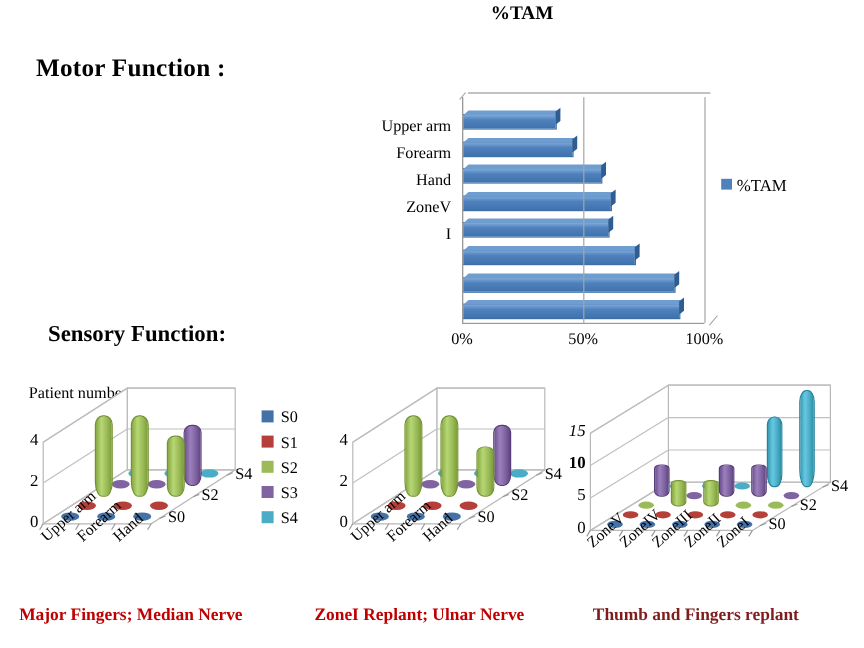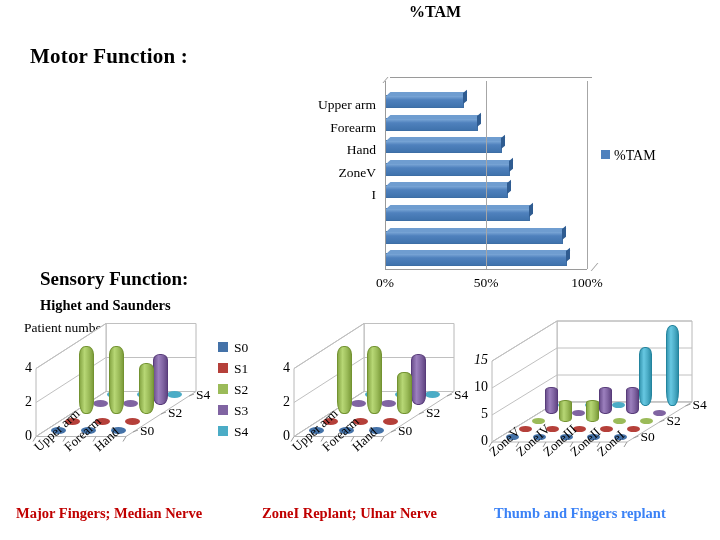--- a/index.html
+++ b/index.html
@@ -60,21 +60,20 @@
 </style>
 </head>
 <body>
 
 <div class="abs" id="motor-block">
   <div id="motor-title">Motor Function :</div>
 </div>
 
 <div class="abs" id="sensory-block">
   <div id="sensory-title">Sensory Function:</div>
-  <div class="sensory-line">Highet and Saunders</div>
 </div>
 <div class="abs" id="patient-numbers">Patient numbers</div>
 
 <div id="tam-chart" class="abs">
   <div id="tam-title">%TAM</div>
   <div id="tam-plot">
     <div class="cat-labels" id="tam-cat-labels">
         <div class="cat-label">Upper arm</div>
         <div class="cat-label">Forearm</div>
         <div class="cat-label">Hand</div>
@@ -240,21 +239,21 @@
       <line x1="76" y1="124" x2="73" y2="129" stroke="#9a9a9a" stroke-width="1"></line>
       <line x1="103" y1="124" x2="100" y2="129" stroke="#9a9a9a" stroke-width="1"></line>
       <line x1="130" y1="124" x2="127" y2="129" stroke="#9a9a9a" stroke-width="1"></line>
       <line x1="157" y1="124" x2="154" y2="129" stroke="#9a9a9a" stroke-width="1"></line>
       <line x1="163.5" y1="120" x2="168.5" y2="118" stroke="#9a9a9a" stroke-width="1"></line>
       <line x1="189.5" y1="104" x2="194.5" y2="102" stroke="#9a9a9a" stroke-width="1"></line>
       <line x1="215.5" y1="88" x2="220.5" y2="86" stroke="#9a9a9a" stroke-width="1"></line>
     </svg>
     <div class="ylabel" style="left: -8px; top: 115px; width: 26px;">0</div>
     <div class="ylabel" style="left: -8px; top: 88px; width: 26px;">5</div>
-    <div class="ylabel" style="left: -8px; top: 61px; width: 26px;">10</div>
+    <div class="ylabel" style="left: -8px; top: 61px; width: 26px; font-weight: bold;">10</div>
     <div class="ylabel" style="left: -8px; top: 34px; width: 26px; font-style: italic;">15</div>
     <div class="depth-label" style="left: 170.5px; top: 111px;">S0</div>
     <div class="depth-label" style="left: 196.5px; top: 95px;">S2</div>
     <div class="depth-label" style="left: 222.5px; top: 79px;">S4</div>
     <div class="dot" title="ZoneV / S4: 0" style="left: 87.5px; top: 83.84px; width: 13px; height: 5.98px; background: rgb(75, 172, 198);"></div>
     <div class="dot" title="ZoneIV / S4: 0" style="left: 114.5px; top: 83.84px; width: 13px; height: 5.98px; background: rgb(75, 172, 198);"></div>
     <div class="dot" title="ZoneIII / S4: 0" style="left: 141.5px; top: 83.84px; width: 13px; height: 5.98px; background: rgb(75, 172, 198);"></div>
     <div class="col" title="ZoneII / S4: 11" style="left: 168.5px; top: 28.6px; width: 13px; height: 59.4px; background: linear-gradient(to right, rgb(57, 154, 180) 0%, rgb(103, 200, 226) 35%, rgb(75, 172, 198) 70%, rgb(45, 142, 168) 100%); border: 1px solid rgb(35, 132, 158); box-sizing: border-box;"></div>
     <div class="col" title="ZoneI / S4: 15" style="left: 195.5px; top: 7px; width: 13px; height: 81px; background: linear-gradient(to right, rgb(57, 154, 180) 0%, rgb(103, 200, 226) 35%, rgb(75, 172, 198) 70%, rgb(45, 142, 168) 100%); border: 1px solid rgb(35, 132, 158); box-sizing: border-box;"></div>
     <div class="col" title="ZoneV / S3: 5" style="left: 74.5px; top: 69px; width: 13px; height: 27px; background: linear-gradient(to right, rgb(110, 82, 144) 0%, rgb(156, 128, 190) 35%, rgb(128, 100, 162) 70%, rgb(98, 70, 132) 100%); border: 1px solid rgb(88, 60, 122); box-sizing: border-box;"></div>
@@ -279,13 +278,13 @@
     <div class="dot" title="ZoneI / S0: 0" style="left: 143.5px; top: 115.84px; width: 13px; height: 5.98px; background: rgb(68, 114, 168);"></div>
     <div class="xcat" style="left: 15.5px; top: 130px;">ZoneV</div>
     <div class="xcat" style="left: 42.5px; top: 130px;">ZoneIV</div>
     <div class="xcat" style="left: 69.5px; top: 130px;">ZoneIII</div>
     <div class="xcat" style="left: 96.5px; top: 130px;">ZoneII</div>
     <div class="xcat" style="left: 123.5px; top: 130px;">ZoneI</div>
   </div>
 
 <div class="caption" style="left: 16px; color: rgb(192, 0, 0);">Major Fingers; Median Nerve</div>
 <div class="caption" style="left: 262px; color: rgb(192, 0, 0);">ZoneI Replant; Ulnar Nerve</div>
-<div class="caption" style="left: 494px; color: #3b82f6;">Thumb and Fingers replant</div>
+<div class="caption" style="left: 494px; color: #7f1d1d;">Thumb and Fingers replant</div>
 
 </body></html>

